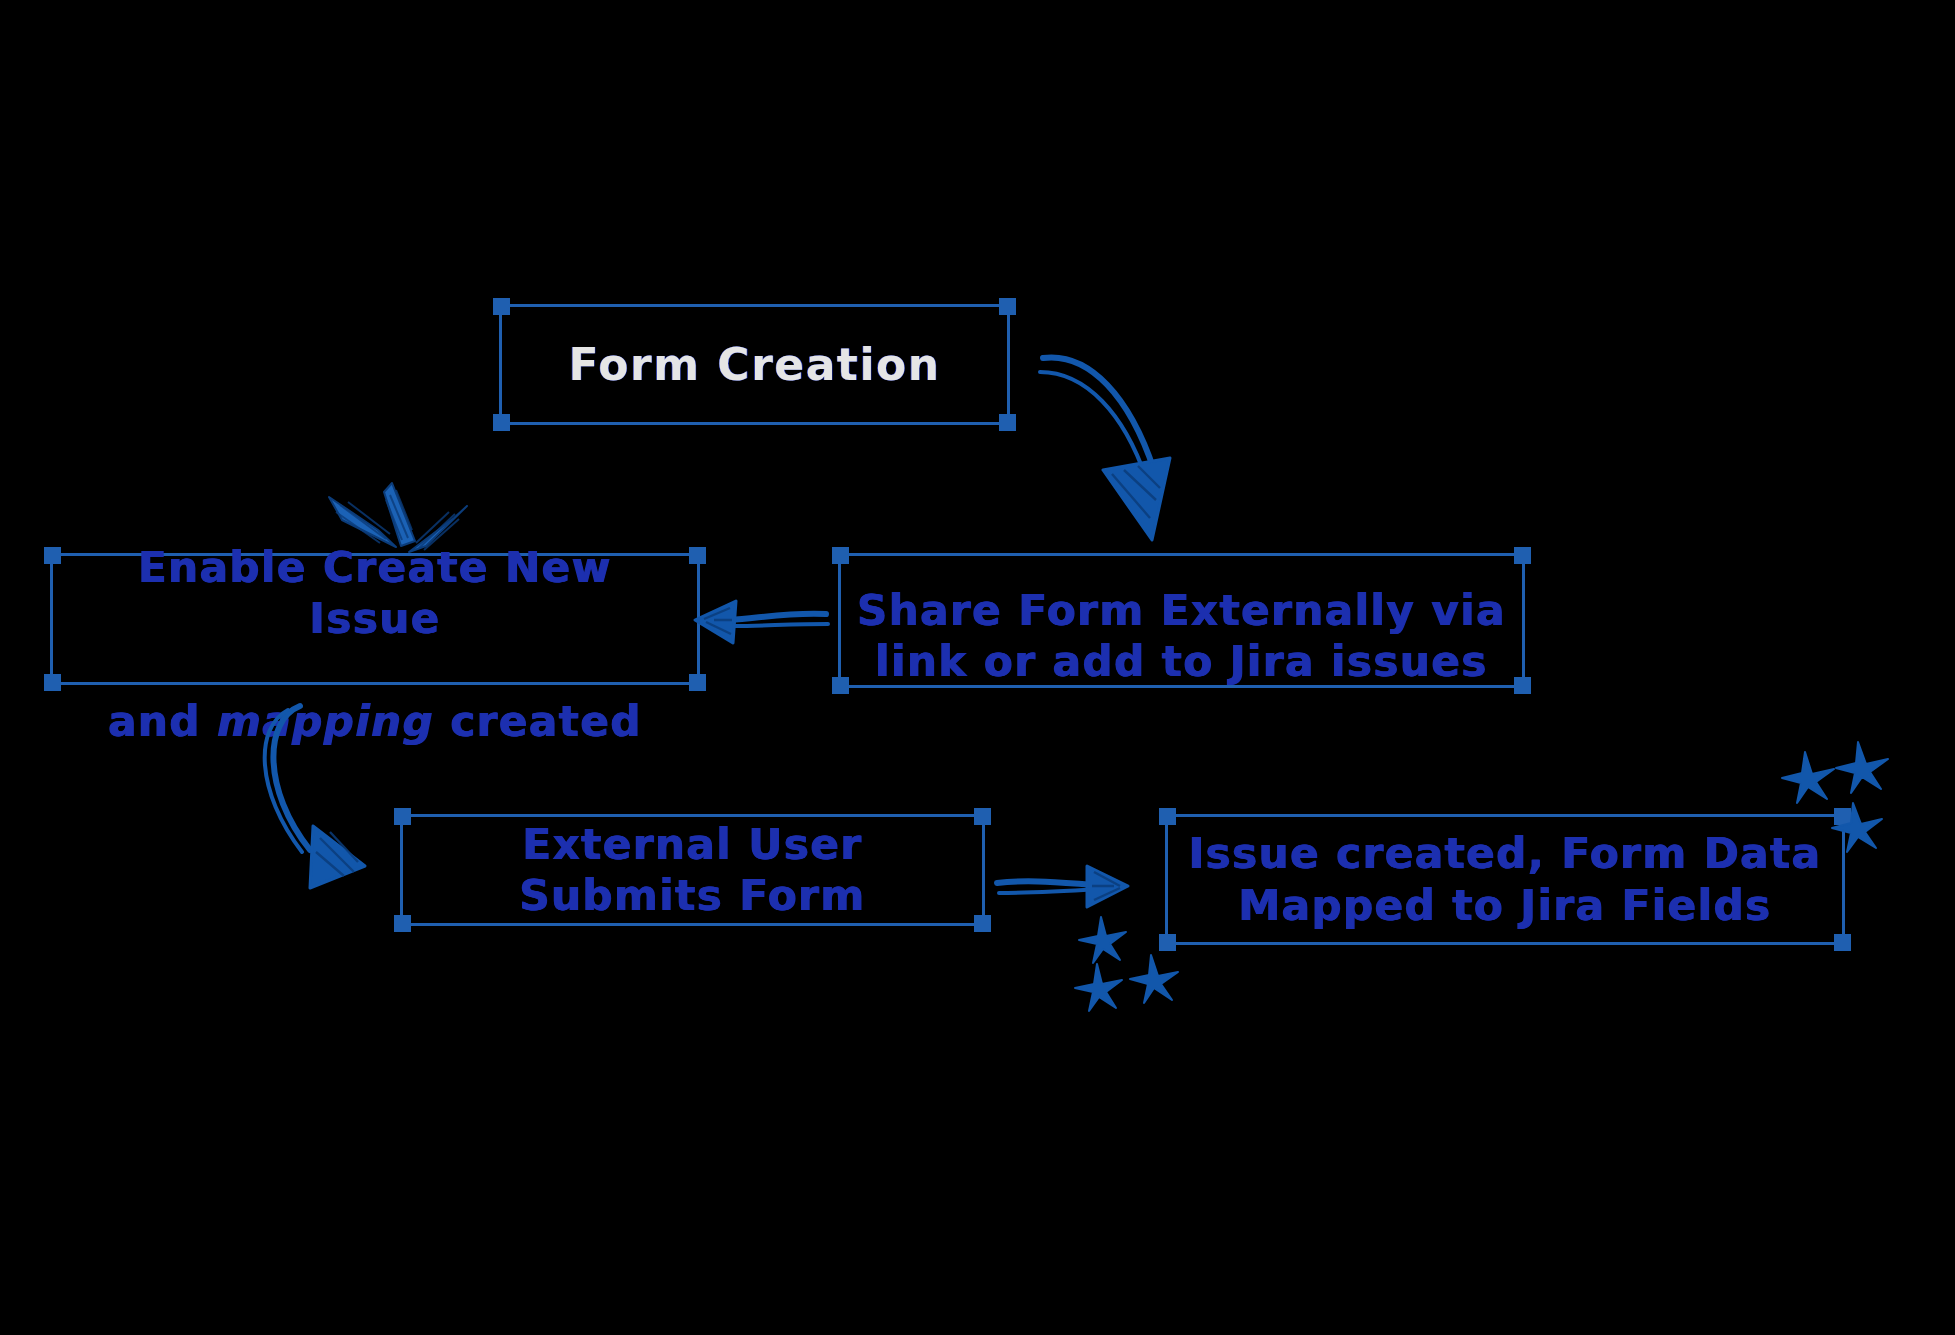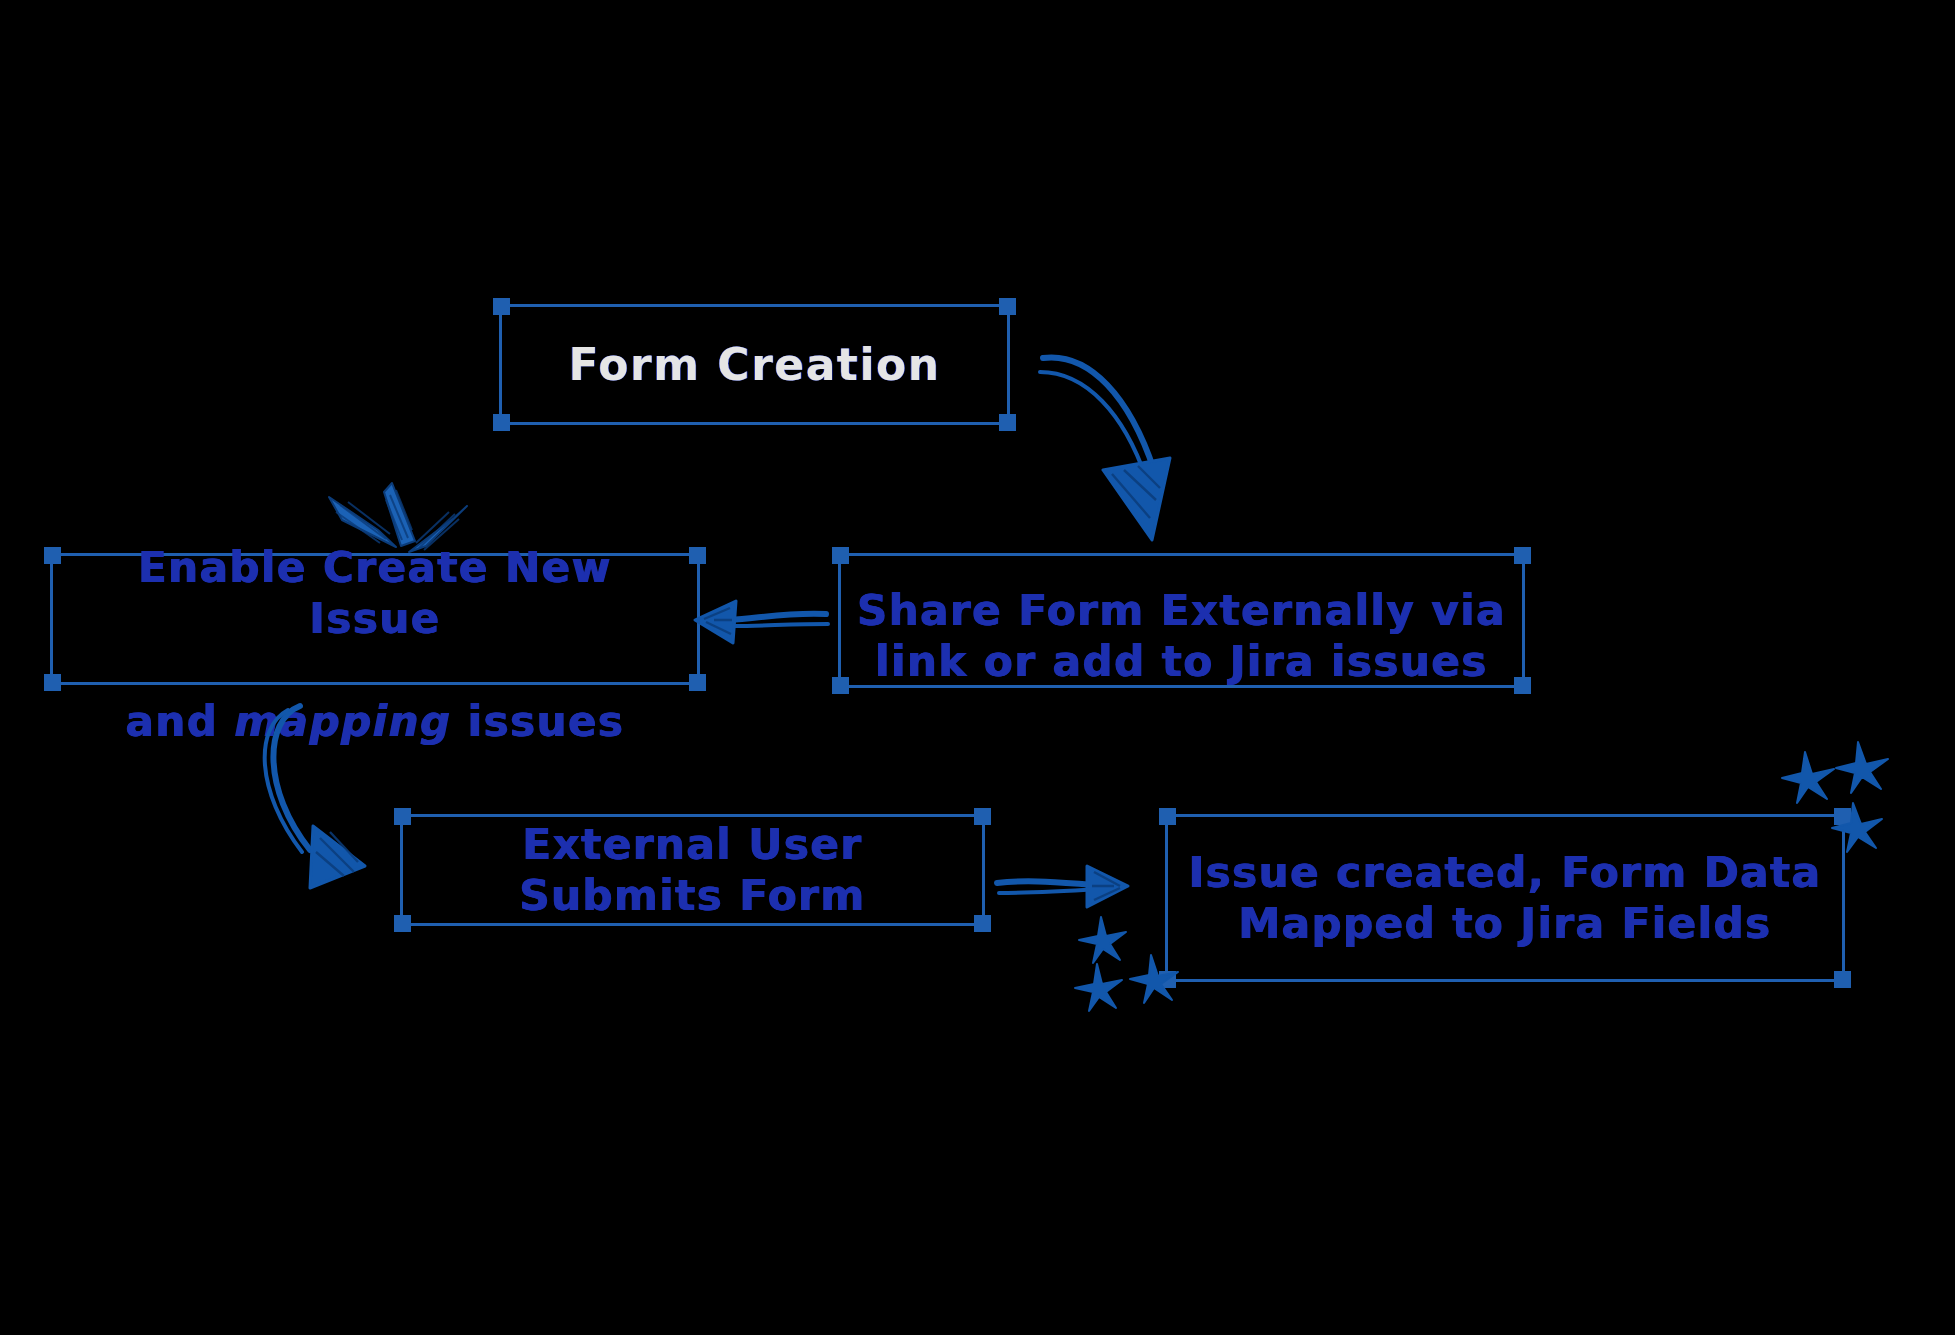--- a/index.html
+++ b/index.html
@@ -113,21 +113,21 @@
     <span class="label" style="color: #e5e5e5;">Form Creation</span>
   </div>
 
   <div class="node two-line italicbit" id="n-enable-create" style="left: 50px; top: 553px; width: 650px; height: 132px; border-color: rgb(31, 95, 176);">
     <span class="handle h-tl" style="background: rgb(31, 95, 176);"></span>
     <span class="handle h-tr" style="background: rgb(31, 95, 176);"></span>
     <span class="handle h-bl" style="background: rgb(31, 95, 176);"></span>
     <span class="handle h-br" style="background: rgb(31, 95, 176);"></span>
     <span class="label" style="color: rgb(28, 47, 175);">
       <span>Enable Create New Issue</span><br>
-      <span>and </span><span class="it">mapping</span><span> issues</span>
+      <span>and </span><span class="it">mapping</span><span> created</span>
     </span>
   </div>
 
   <div class="node two-line" id="n-share-form" style="left: 838px; top: 553px; width: 687px; height: 135px; border-color: rgb(31, 95, 176);">
     <span class="handle h-tl" style="background: rgb(31, 95, 176);"></span>
     <span class="handle h-tr" style="background: rgb(31, 95, 176);"></span>
     <span class="handle h-bl" style="background: rgb(31, 95, 176);"></span>
     <span class="handle h-br" style="background: rgb(31, 95, 176);"></span>
     <span class="label" style="color: rgb(28, 47, 175); margin-top: 31px;">Share Form Externally via
 link or add to Jira issues</span>
@@ -135,21 +135,21 @@
 
   <div class="node two-line" id="n-external-user" style="left: 400px; top: 814px; width: 585px; height: 112px; border-color: rgb(31, 95, 176);">
     <span class="handle h-tl" style="background: rgb(31, 95, 176);"></span>
     <span class="handle h-tr" style="background: rgb(31, 95, 176);"></span>
     <span class="handle h-bl" style="background: rgb(31, 95, 176);"></span>
     <span class="handle h-br" style="background: rgb(31, 95, 176);"></span>
     <span class="label" style="color: rgb(28, 47, 175);">External User
 Submits Form</span>
   </div>
 
-  <div class="node two-line" id="n-issue-created" style="left: 1165px; top: 814px; width: 680px; height: 168px; border-color: rgb(31, 95, 176);">
+  <div class="node two-line" id="n-issue-created" style="left: 1165px; top: 814px; width: 680px; height: 131px; border-color: rgb(31, 95, 176);">
     <span class="handle h-tl" style="background: rgb(31, 95, 176);"></span>
     <span class="handle h-tr" style="background: rgb(31, 95, 176);"></span>
     <span class="handle h-bl" style="background: rgb(31, 95, 176);"></span>
     <span class="handle h-br" style="background: rgb(31, 95, 176);"></span>
     <span class="label" style="color: rgb(28, 47, 175);">Issue created, Form Data
 Mapped to Jira Fields</span>
   </div>
 
   <svg id="overlay" viewBox="0 0 1955 1335">
 

